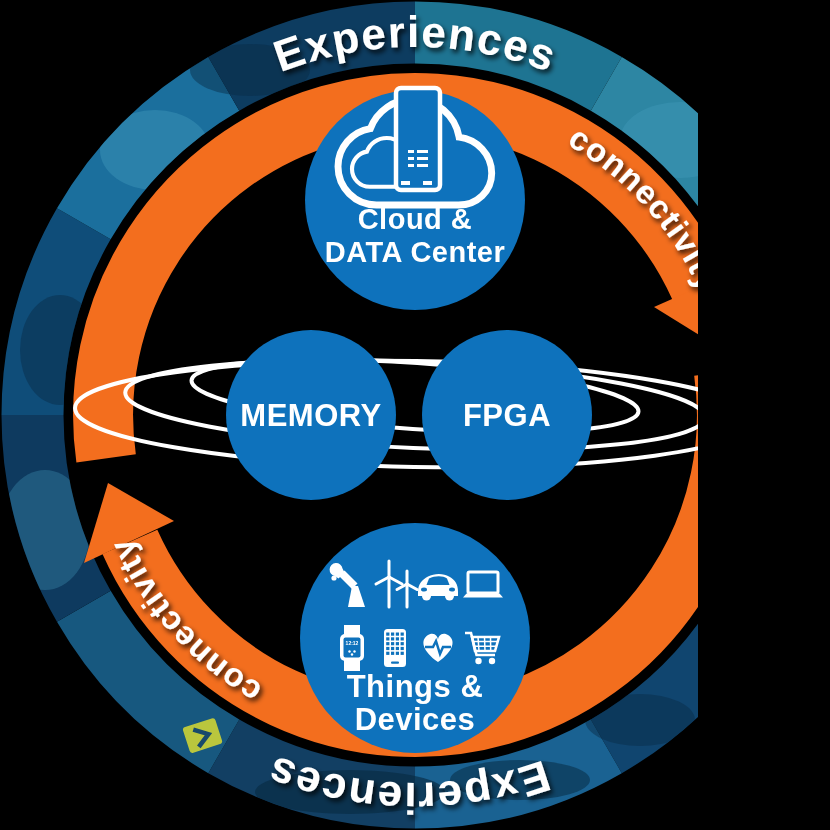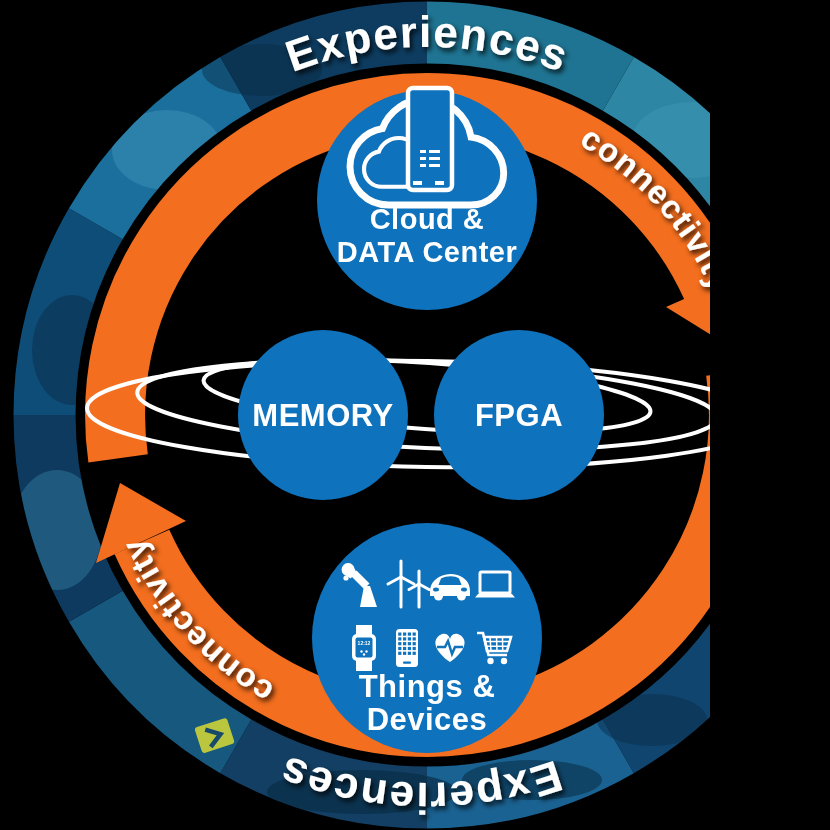--- a/index.html
+++ b/index.html
@@ -1,16 +1,16 @@
 <!DOCTYPE html>
 <html><head>
 <meta charset="utf-8">
 <style>
   html,body{margin:0;padding:0;background:#000;}
-  .stage{width:698px;height:830px;position:relative;background:#000;overflow:hidden;margin-left:12px;}
+  .stage{width:698px;height:830px;position:relative;background:#000;overflow:hidden;}
   svg{display:block;}
   .lbl{font-family:"Liberation Sans",sans-serif;font-weight:bold;fill:#ffffff;text-anchor:middle;}
   .node-lbl{font-size:29px;letter-spacing:.5px;}
   .node-lbl-big{font-size:31px;letter-spacing:.5px;}
   .exp-text{font-size:44px;letter-spacing:1.5px;}
   .conn-text{font-size:33px;letter-spacing:1px;}
   .watch-time{font-size:5px;letter-spacing:0;font-weight:bold;}
 </style>
 </head>
 <body>

